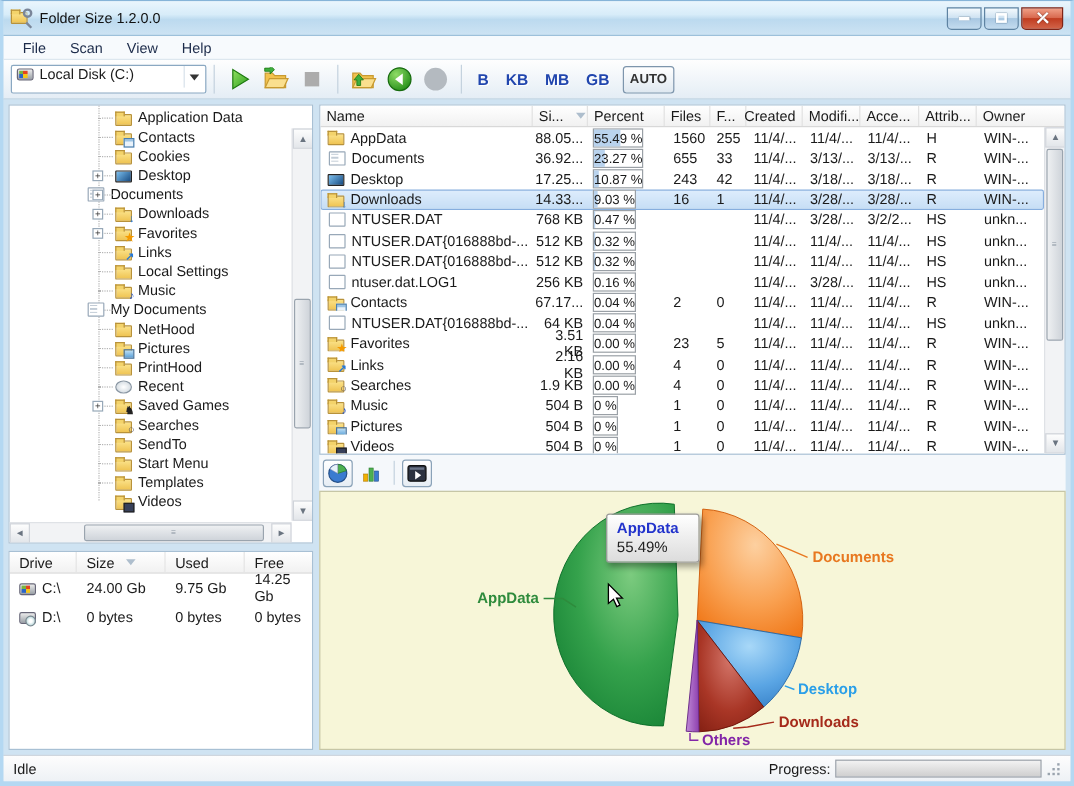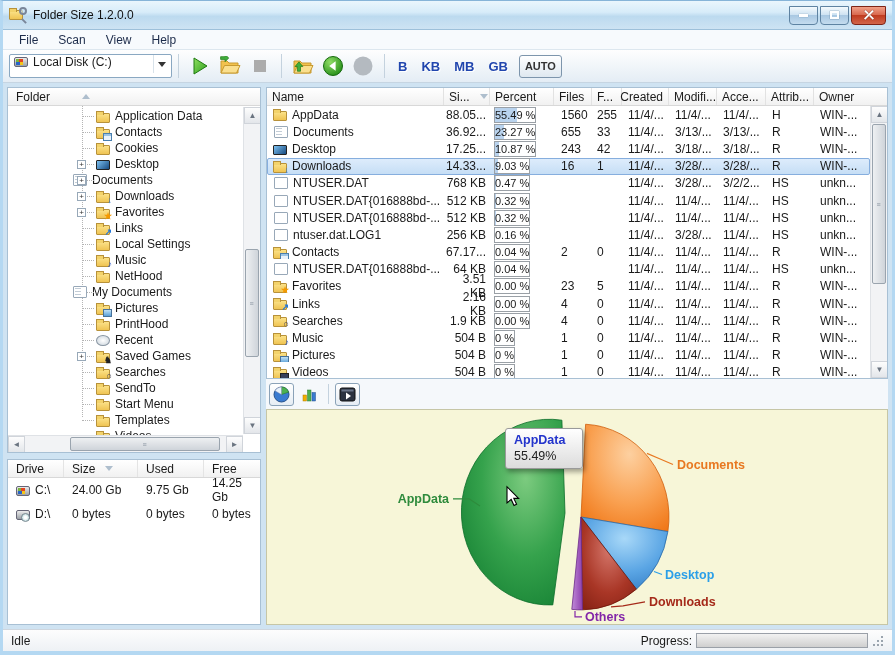--- a/index.html
+++ b/index.html
@@ -272,24 +272,20 @@
     <span class="unit-btn">KB</span>
     <span class="unit-btn">MB</span>
     <span class="unit-btn">GB</span>
     <span class="auto-btn">AUTO</span>
   </div>
 
   <div class="client">
 
     <div class="left-col">
       <div class="tree-panel">
-        <div class="panel-header">
-          <span>Folder</span>
-          <span class="arr-up"></span>
-        </div>
         <div class="tree-body" id="treeBody" style="margin-right:17px; margin-bottom:17px;">
             <div class="tree-item">
               <span class="stub"></span>
               <span class="ic tree-ic ic-folder"></span>
               <span class="tree-label">Application Data</span>
             </div>
             <div class="tree-item">
               <span class="stub"></span>
               <span class="ic tree-ic ic-folder-contact"></span>
               <span class="tree-label">Contacts</span>
@@ -333,27 +329,27 @@
               <span class="ic tree-ic ic-folder"></span>
               <span class="tree-label">Local Settings</span>
             </div>
             <div class="tree-item">
               <span class="stub"></span>
               <span class="ic tree-ic ic-folder-music"></span>
               <span class="tree-label">Music</span>
             </div>
             <div class="tree-item">
               <span class="stub"></span>
+              <span class="ic tree-ic ic-doc"></span>
+              <span class="tree-label">My Documents</span>
+            </div>
+            <div class="tree-item">
+              <span class="stub"></span>
               <span class="ic tree-ic ic-folder"></span>
               <span class="tree-label">NetHood</span>
-            </div>
-            <div class="tree-item">
-              <span class="stub"></span>
-              <span class="ic tree-ic ic-doc"></span>
-              <span class="tree-label">My Documents</span>
             </div>
             <div class="tree-item">
               <span class="stub"></span>
               <span class="ic tree-ic ic-folder-picture"></span>
               <span class="tree-label">Pictures</span>
             </div>
             <div class="tree-item">
               <span class="stub"></span>
               <span class="ic tree-ic ic-folder"></span>
               <span class="tree-label">PrintHood</span>

